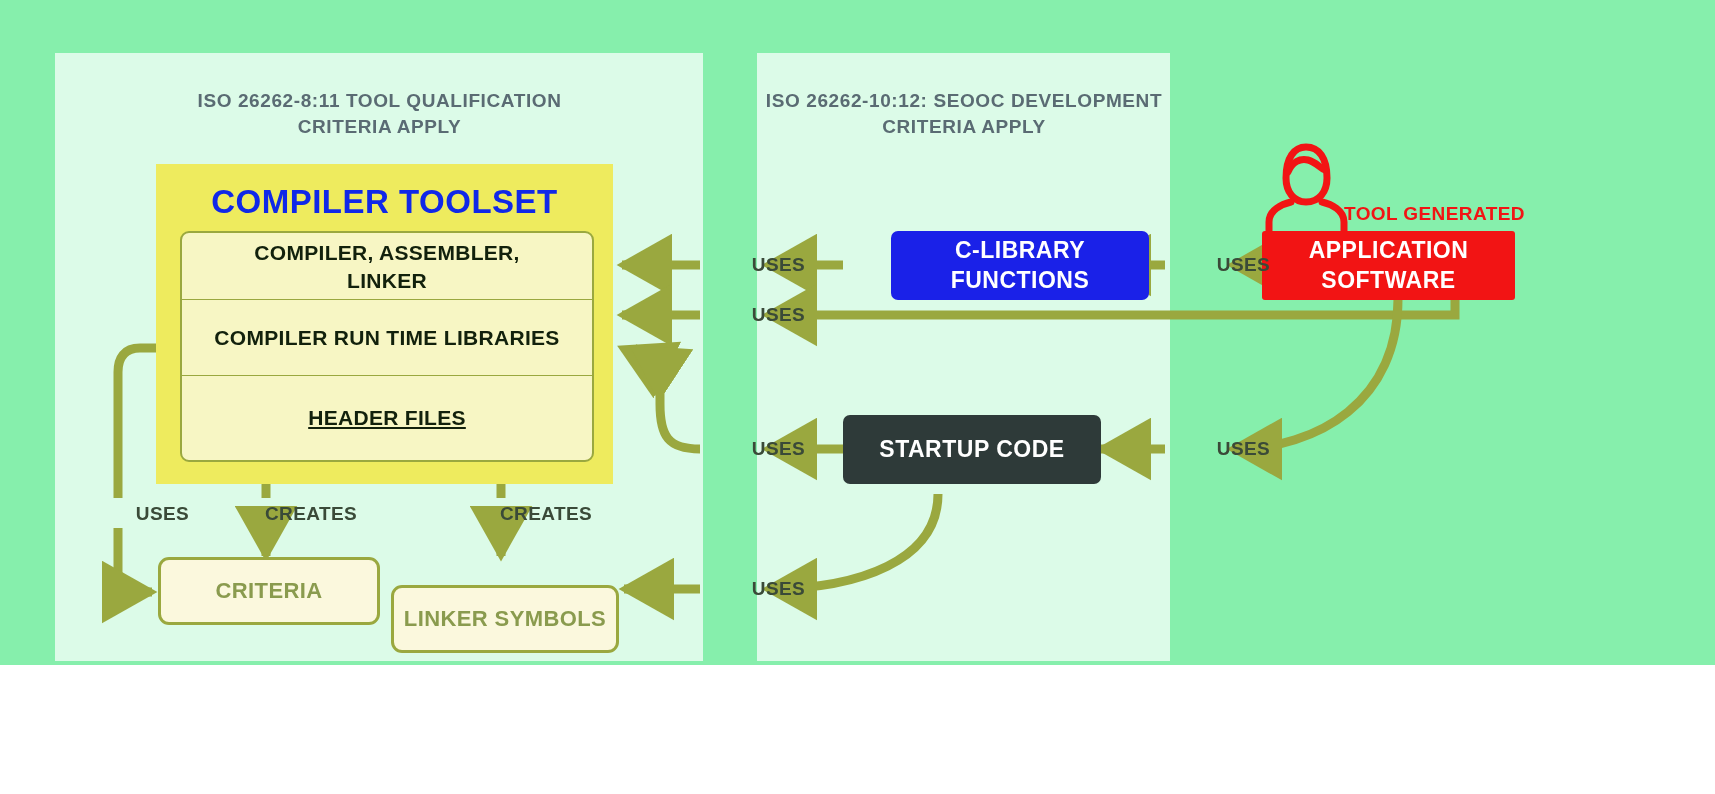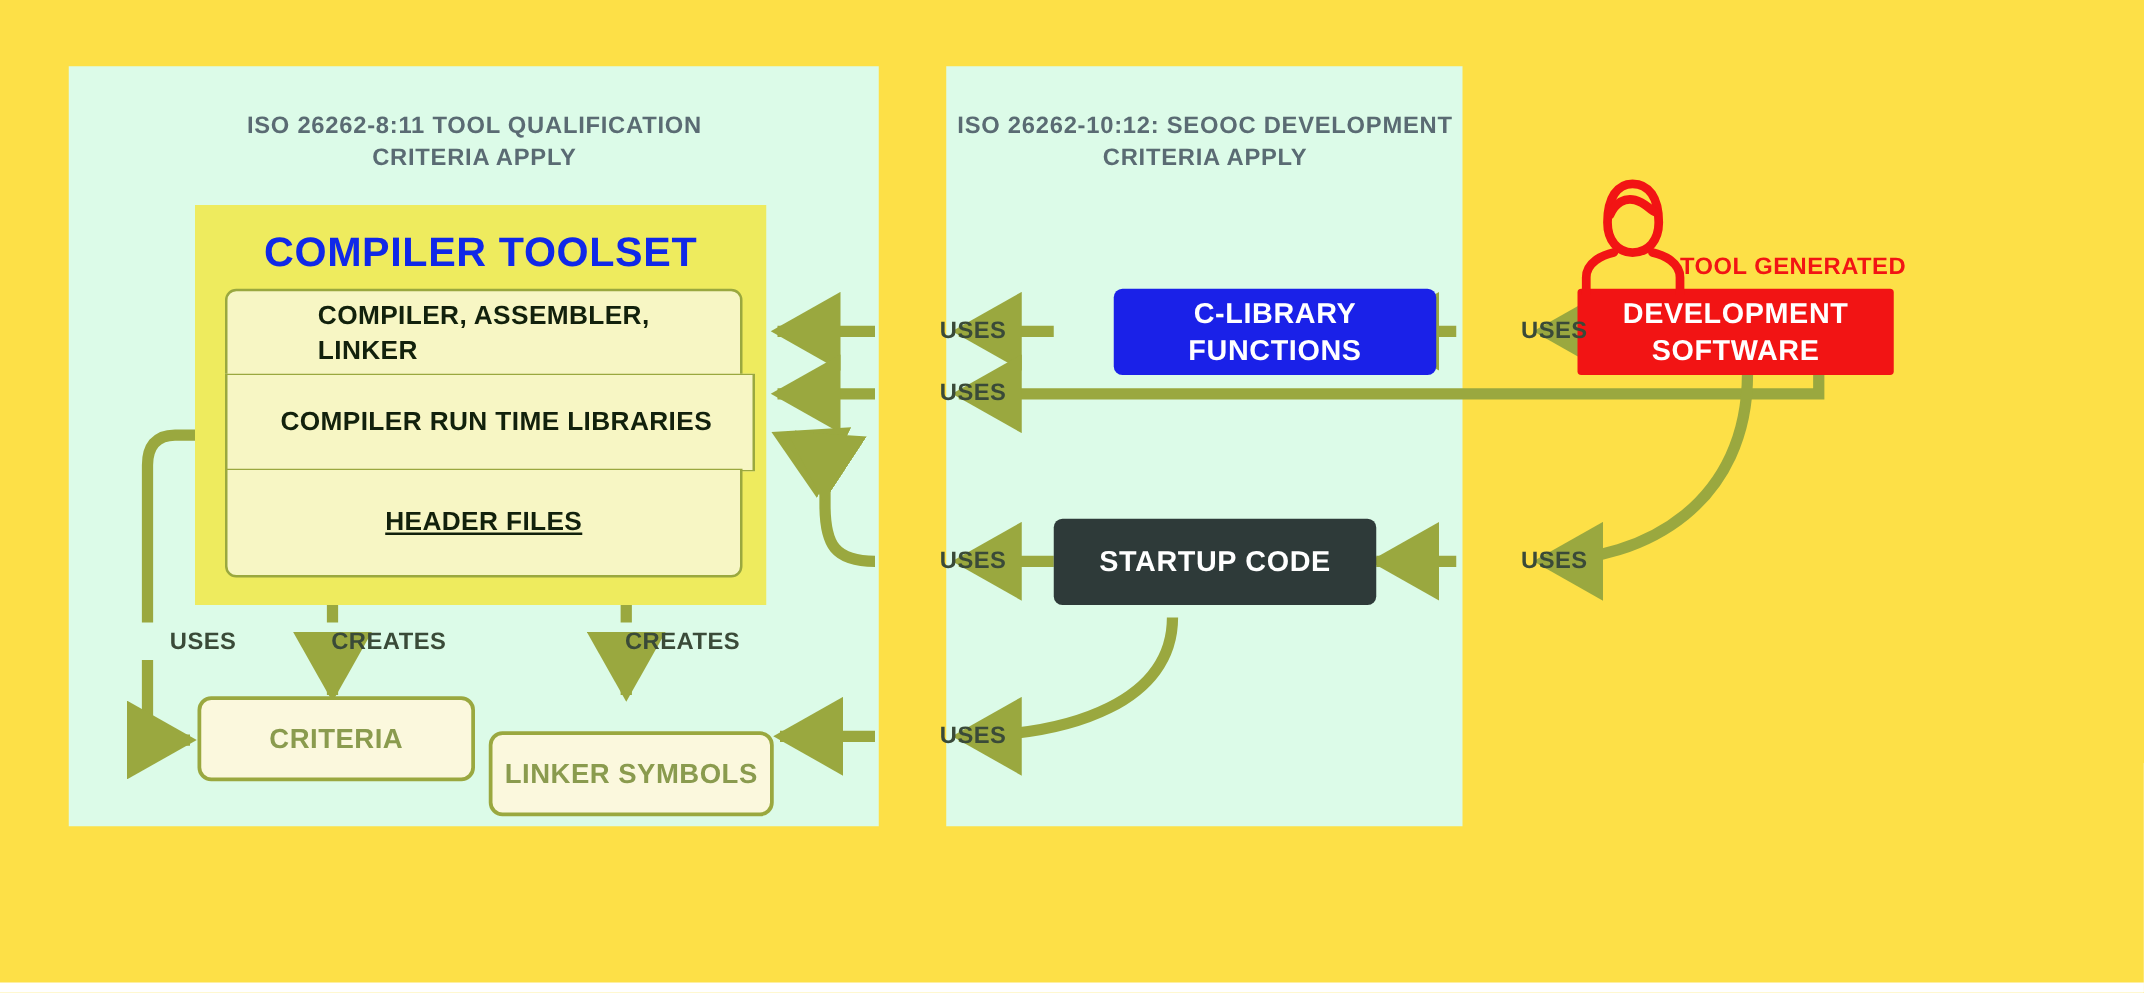--- a/index.html
+++ b/index.html
@@ -1,29 +1,29 @@
 <!DOCTYPE html>
 <html><head>
 <meta charset="utf-8">
 <style>
   html,body{margin:0;padding:0;background:#ffffff;}
   body{width:1715px;height:794px;overflow:hidden;
        font-family:"Liberation Sans",sans-serif;}
-  #stage{position:relative;width:1715px;height:786px;background:#fde047;}
+  #stage{position:relative;width:1715px;height:665px;background:#86efac;}
 
   .panel{position:absolute;background:#dcfbe8;}
   .panel-title{position:absolute;text-align:center;color:#5a6b73;
     font-weight:bold;font-size:19px;letter-spacing:.6px;line-height:1.35;}
 
   .toolset{position:absolute;background:#eeeb5e;}
   .toolset-title{position:absolute;text-align:center;color:#1028e8;
     font-weight:bold;font-size:33px;letter-spacing:.5px;}
 
   .inner-box{position:absolute;background:#f7f6c4;border:2px solid #9aa83f;
-    display:flex;align-items:center;justify-content:center;
+    display:flex;align-items:center;justify-content:center;text-align:center;
     color:#12210c;font-weight:bold;font-size:21px;line-height:1.35;letter-spacing:.3px;}
   .inner-box.top{border-radius:9px 9px 0 0;border-bottom-width:1px;}
   .inner-box.mid{border-radius:0;border-top-width:1px;border-bottom-width:1px;}
   .inner-box.bot{border-radius:0 0 9px 9px;border-top-width:1px;}
 
   .out-box{position:absolute;background:#fbf8dd;border:3px solid #9aa83f;
     border-radius:11px;display:flex;align-items:center;justify-content:center;
     text-align:center;color:#8a9b4e;font-weight:bold;font-size:22px;letter-spacing:.4px;}
 
   .solid-box{position:absolute;display:flex;align-items:center;justify-content:center;
@@ -101,21 +101,21 @@
   <div class="toolset" style="left:156px;top:164px;width:457px;height:320px;"></div>
   <div class="toolset-title" style="left:156px;top:183px;width:457px;">COMPILER TOOLSET</div>
 
   <div class="inner-box top" style="left:180px;top:231px;width:410px;height:68px;">
     <div>
       <div>COMPILER, ASSEMBLER,</div>
       <div>LINKER</div>
     </div>
   </div>
 
-  <div class="inner-box mid" style="left:180px;top:299px;width:410px;height:76px;padding-left:10px;">
+  <div class="inner-box mid" style="left:180px;top:299px;width:410px;height:76px;">
     <div>COMPILER RUN TIME LIBRARIES</div>
   </div>
 
   <div class="inner-box bot" style="left:180px;top:375px;width:410px;height:84px;text-decoration:underline;">
     <div>HEADER FILES</div>
   </div>
 
   <div class="out-box" style="left:158px;top:557px;width:216px;height:62px;">
     <span>CRITERIA</span>
   </div>
@@ -129,21 +129,21 @@
       <div>FUNCTIONS</div>
     </div>
   </div>
 
   <div class="solid-box dark" style="left:843px;top:415px;width:258px;height:69px;">
     <div>STARTUP CODE</div>
   </div>
 
   <div class="solid-box red" style="left:1262px;top:231px;width:253px;height:69px;">
     <div>
-      <div>DEVELOPMENT</div>
+      <div>APPLICATION</div>
       <div>SOFTWARE</div>
     </div>
   </div>
 
   <svg style="position:absolute;left:1262px;top:136px;width:86px;height:100px;" viewBox="0 0 86 100">
     <g fill="none" stroke="#f21414" stroke-width="7" stroke-linecap="round" stroke-linejoin="round">
       <path d="M24,42 C24,22 32,11 44,11 C57,11 65,22 65,42 C65,56 57,66 44,66 C32,66 24,56 24,42 Z"></path>
       <path d="M26,36 C30,26 38,22 46,24 C54,26 58,32 63,34"></path>
       <path d="M7,99 L7,86 C7,74 20,68 29,66 M60,66 C69,68 82,74 82,86 L82,99"></path>
     </g>

